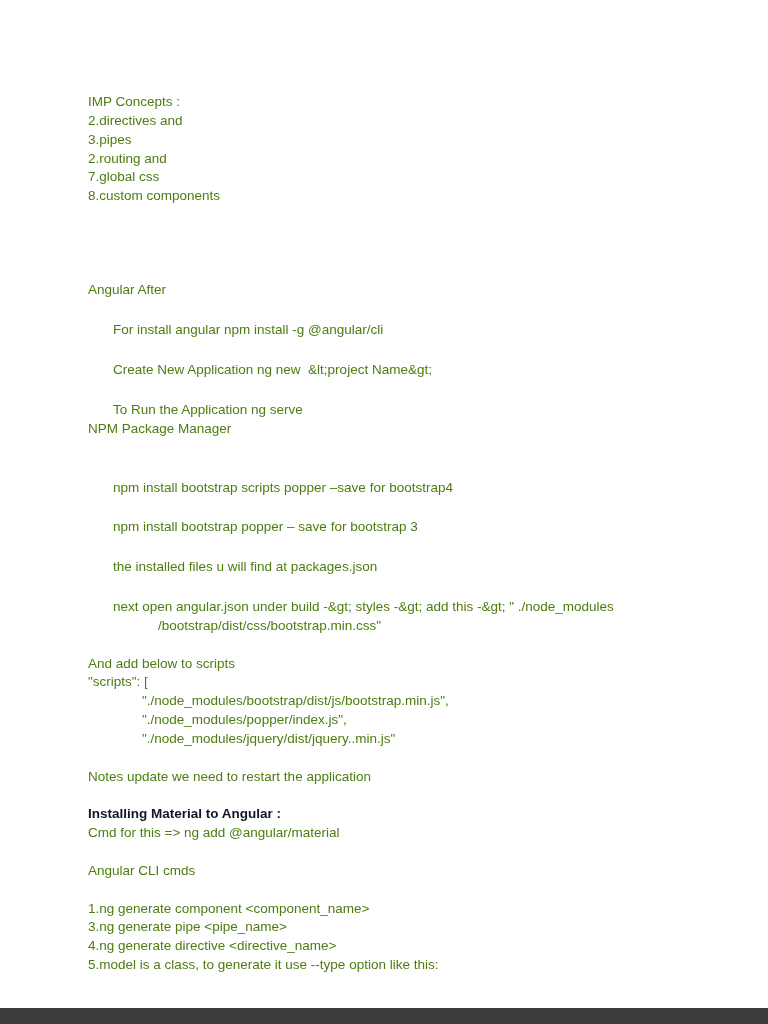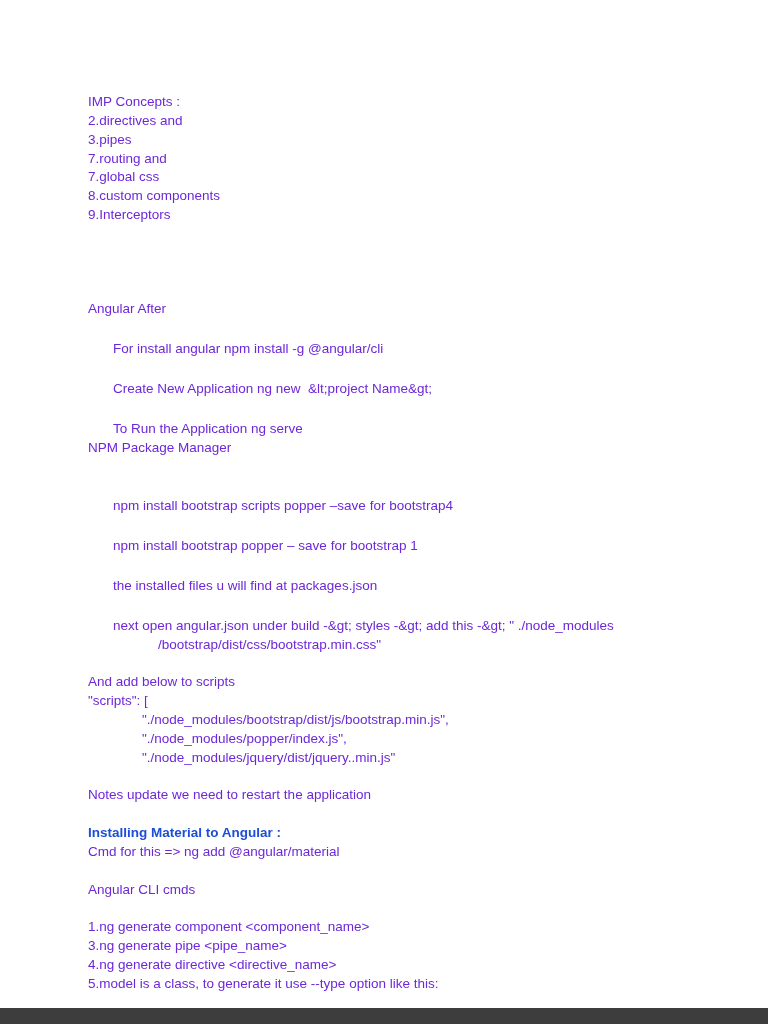--- a/index.html
+++ b/index.html
@@ -29,55 +29,54 @@
     width: 768px;
     height: 1024px;
     background: #ffffff;
     box-sizing: border-box;
     padding: 93px 40px 0 88px;
   }
   .line {
     height: 18.85px;
     line-height: 18.85px;
     font-size: 13.5px;
-    color: #6d28d9;
+    color: #4d7c0f;
     white-space: pre;
     -webkit-font-smoothing: antialiased;
   }
-  .line.bold { font-weight: bold; color: #1d4ed8; }
+  .line.bold { font-weight: bold; color: #0f172a; }
   .ind-1 { padding-left: 25px; margin-top: 21px; }
   .ind-2 { padding-left: 54px; }
   .ind-3 { padding-left: 70px; }
 </style>
 </head>
 <body>
 
 <div class="viewer-bar top"></div>
 
 <div class="doc-page">
   <div id="doc-content">
       <div class="line">IMP Concepts :</div>
       <div class="line">2.directives and</div>
       <div class="line">3.pipes</div>
-      <div class="line">7.routing and</div>
+      <div class="line">2.routing and</div>
       <div class="line">7.global css</div>
       <div class="line">8.custom components</div>
-      <div class="line">9.Interceptors</div>
       <div class="line">&nbsp;</div>
       <div class="line">&nbsp;</div>
       <div class="line">&nbsp;</div>
       <div class="line">&nbsp;</div>
       <div class="line">Angular After</div>
       <div class="line ind-1">For install angular npm install -g @angular/cli</div>
       <div class="line ind-1">Create New Application ng new  &amp;lt;project Name&amp;gt;</div>
       <div class="line ind-1">To Run the Application ng serve</div>
       <div class="line">NPM Package Manager</div>
       <div class="line">&nbsp;</div>
       <div class="line ind-1">npm install bootstrap scripts popper –save for bootstrap4</div>
-      <div class="line ind-1">npm install bootstrap popper – save for bootstrap 1</div>
+      <div class="line ind-1">npm install bootstrap popper – save for bootstrap 3</div>
       <div class="line ind-1">the installed files u will find at packages.json</div>
       <div class="line ind-1">next open angular.json under build -&amp;gt; styles -&amp;gt; add this -&amp;gt; " ./node_modules</div>
       <div class="line ind-3">/bootstrap/dist/css/bootstrap.min.css"</div>
       <div class="line">&nbsp;</div>
       <div class="line">And add below to scripts</div>
       <div class="line">"scripts": [</div>
       <div class="line ind-2">"./node_modules/bootstrap/dist/js/bootstrap.min.js",</div>
       <div class="line ind-2">"./node_modules/popper/index.js",</div>
       <div class="line ind-2">"./node_modules/jquery/dist/jquery..min.js"</div>
       <div class="line">&nbsp;</div>

